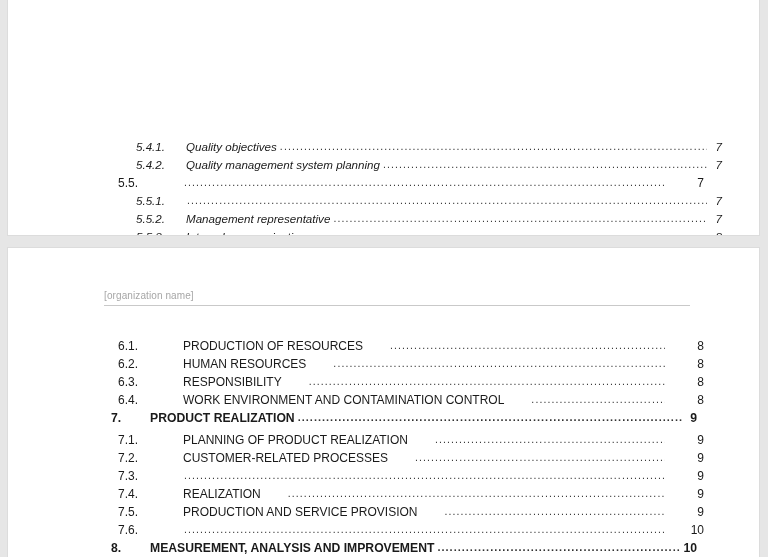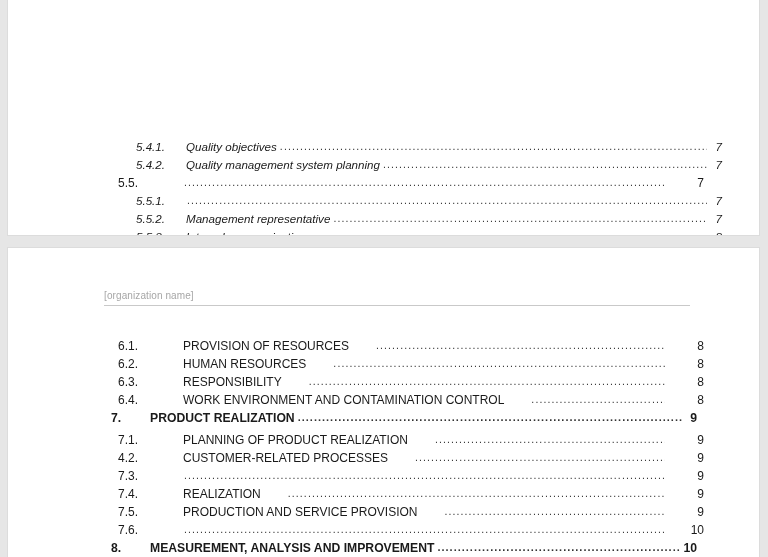--- a/index.html
+++ b/index.html
@@ -183,21 +183,21 @@
   <div class="page" id="page-2">
 
     <div class="doc-header">
       <div class="org-name">[organization name]</div>
       <div class="header-rule"></div>
     </div>
 
     <div class="toc" id="toc-page2" style="top:91px;">
         <div class="toc-row lvl2">
           <span class="toc-num">6.1.</span>
-          <span class="toc-title">PROVISION OF RESOURCES</span>
+          <span class="toc-title">PRODUCTION OF RESOURCES</span>
           <span class="toc-leader">............................................................................................................................................................................................................................................................................................................</span>
           <span class="toc-page">8</span>
         </div>
         <div class="toc-row lvl2">
           <span class="toc-num">6.2.</span>
           <span class="toc-title">HUMAN RESOURCES</span>
           <span class="toc-leader">............................................................................................................................................................................................................................................................................................................</span>
           <span class="toc-page">8</span>
         </div>
         <div class="toc-row lvl2">
@@ -218,21 +218,21 @@
           <span class="toc-leader">............................................................................................................................................................................................................................................................................................................</span>
           <span class="toc-page">9</span>
         </div>
         <div class="toc-row lvl2">
           <span class="toc-num">7.1.</span>
           <span class="toc-title">PLANNING OF PRODUCT REALIZATION</span>
           <span class="toc-leader">............................................................................................................................................................................................................................................................................................................</span>
           <span class="toc-page">9</span>
         </div>
         <div class="toc-row lvl2">
-          <span class="toc-num">4.2.</span>
+          <span class="toc-num">7.2.</span>
           <span class="toc-title">CUSTOMER-RELATED PROCESSES</span>
           <span class="toc-leader">............................................................................................................................................................................................................................................................................................................</span>
           <span class="toc-page">9</span>
         </div>
         <div class="toc-row lvl2">
           <span class="toc-num">7.3.</span>
           <span class="toc-leader">............................................................................................................................................................................................................................................................................................................</span>
           <span class="toc-page">9</span>
         </div>
         <div class="toc-row lvl2">

